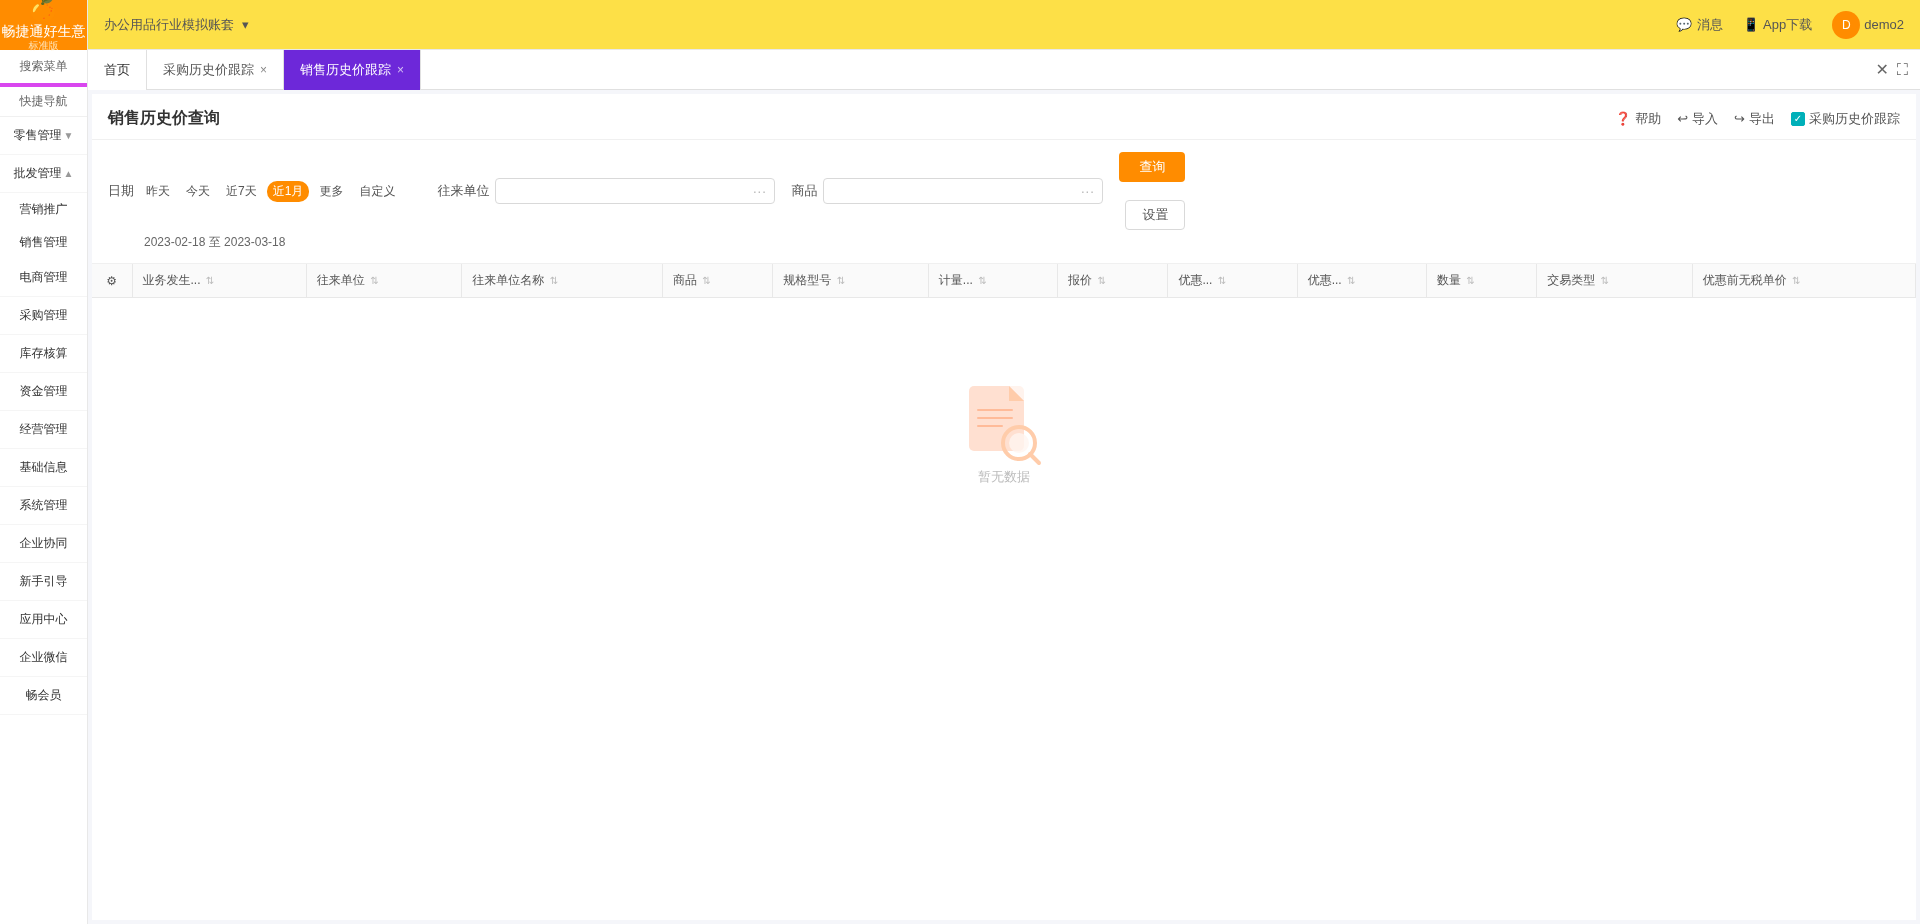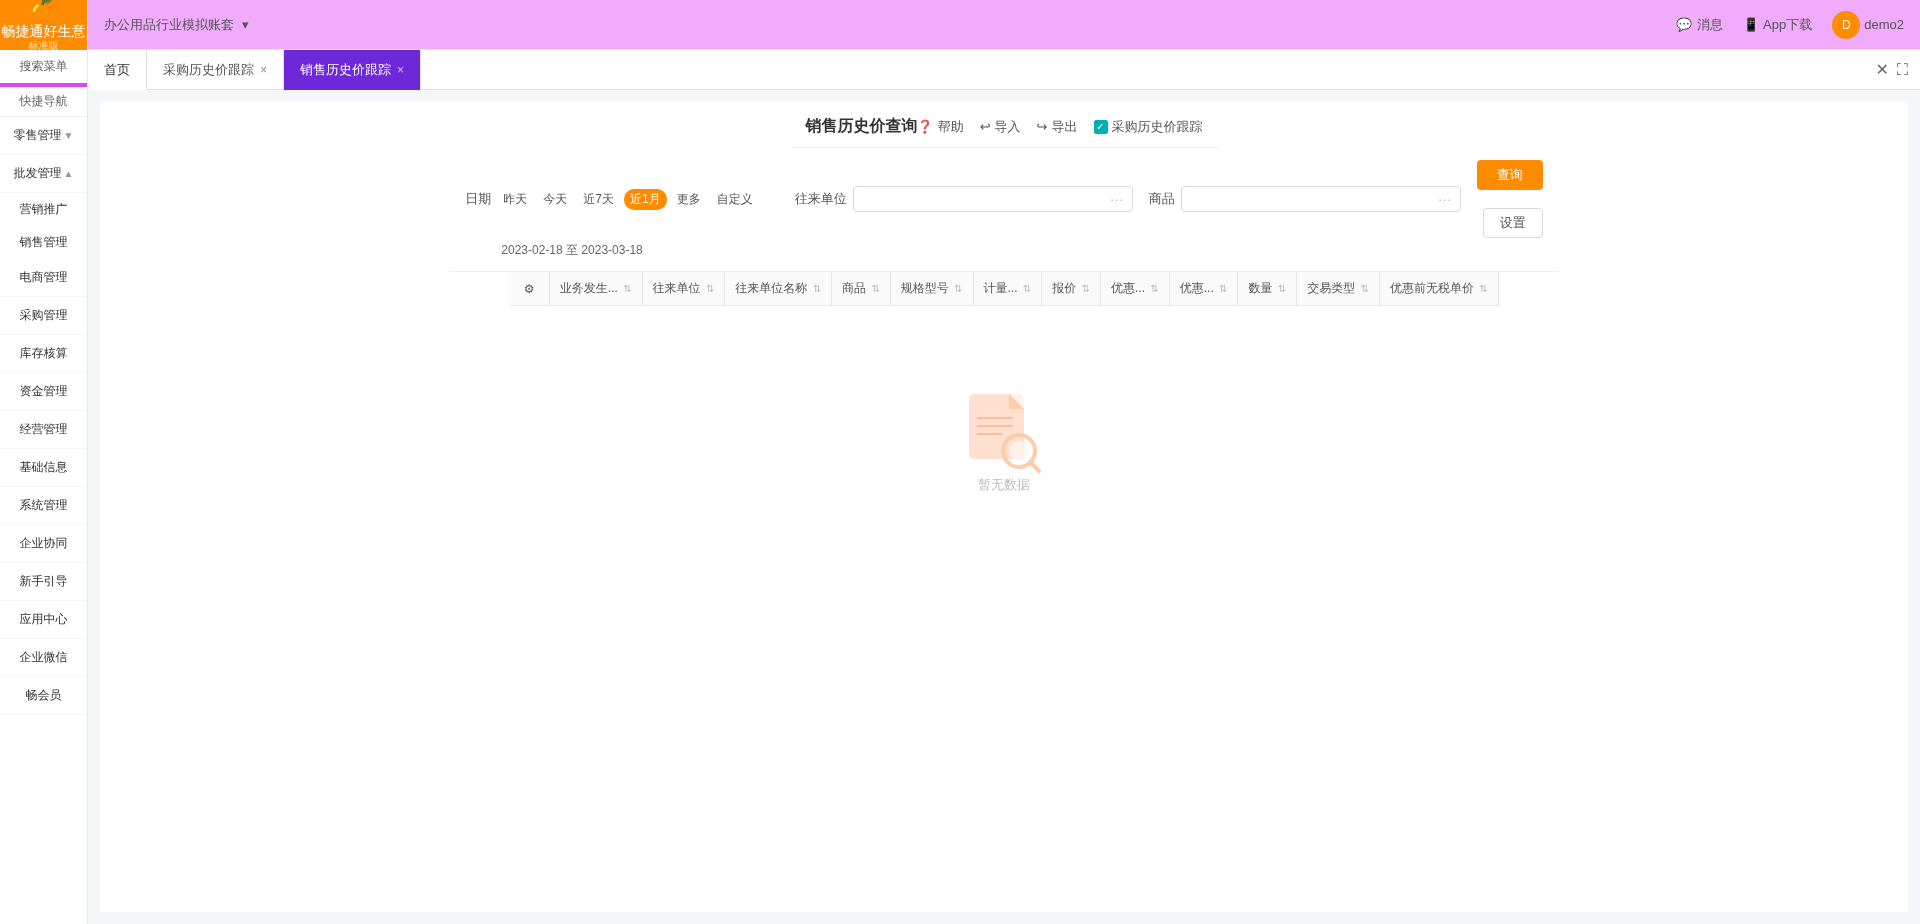--- a/index.html
+++ b/index.html
@@ -12,38 +12,38 @@
     .sidebar-nav { padding: 6px 12px; font-size: 12px; color: #666; cursor: pointer; text-align: center; border-bottom: 1px solid #f0f0f0; }
     .sidebar-item { padding: 10px 4px; font-size: 12px; color: #333; cursor: pointer; text-align: center; display: flex; flex-direction: column; align-items: center; justify-content: center; border-bottom: 1px solid #f5f5f5; }
     .sidebar-item .arrow { font-size: 10px; color: #999; margin-left: 2px; }
     .sidebar-item-row { display: flex; align-items: center; justify-content: center; }
     .sidebar-section { padding: 8px 4px; font-size: 12px; color: #333; cursor: pointer; text-align: center; display: flex; flex-direction: column; align-items: center; }
 
     
     .main { flex: 1; display: flex; flex-direction: column; height: 924px; overflow: hidden; }
 
     
-    .top-header { height: 50px; background: #f0abfc; display: flex; align-items: center; justify-content: space-between; padding: 7px 16px; border-bottom: 1px solid #e8e8e8; }
+    .top-header { height: 50px; background: #fde047; display: flex; align-items: center; justify-content: space-between; padding: 7px 16px; border-bottom: 1px solid #e8e8e8; }
     .top-header-left { display: flex; align-items: center; gap: 8px; color: #555; font-size: 13px; }
     .top-header-right { display: flex; align-items: center; gap: 20px; color: #555; font-size: 13px; }
     .header-right-item { display: flex; align-items: center; gap: 4px; cursor: pointer; }
     .avatar { width: 28px; height: 28px; border-radius: 50%; background: #ff8c00; display: flex; align-items: center; justify-content: center; color: #fff; font-size: 12px; }
 
     
     .tab-bar { display: flex; align-items: center; background: #fff; border-bottom: 1px solid #e0e0e0; height: 40px; padding: 0 0; }
     .tab { display: flex; align-items: center; padding: 0 16px; height: 40px; cursor: pointer; font-size: 13px; color: #555; border-right: 1px solid #e0e0e0; gap: 6px; }
     .tab.home { background: #fff; color: #333; border-bottom: none; }
     .tab.active { background: #6d28d9; color: #fff; }
     .tab .close { font-size: 12px; cursor: pointer; opacity: 0.7; }
     .tab-actions { margin-left: auto; display: flex; align-items: center; gap: 8px; padding-right: 12px; }
     .tab-action-btn { cursor: pointer; color: #666; font-size: 16px; }
 
     
     .page-content { flex: 1; background: #f5f6fa; overflow: hidden; display: flex; flex-direction: column; }
-    .page-inner { background: #fff; margin: 12px; flex: 1; display: flex; flex-direction: column; align-items: center; }
+    .page-inner { background: #fff; margin: 4px; flex: 1; display: flex; flex-direction: column; }
 
     
     .page-title-bar { padding: 14px 16px 10px; display: flex; align-items: center; justify-content: space-between; border-bottom: 1px solid #f0f0f0; }
     .page-title { font-size: 16px; font-weight: bold; color: #333; }
     .page-title-actions { display: flex; align-items: center; gap: 16px; font-size: 13px; color: #555; }
     .page-title-action { display: flex; align-items: center; gap: 4px; cursor: pointer; }
     .checkbox-label { display: flex; align-items: center; gap: 4px; cursor: pointer; }
     .checkbox-checked { width: 14px; height: 14px; background: #00b0b9; border: 1px solid #00b0b9; border-radius: 2px; display: flex; align-items: center; justify-content: center; color: #fff; font-size: 10px; }
     .filter-group { display: flex; align-items: center; gap: 6px; }
     .filter-label { color: #555; font-size: 13px; white-space: nowrap; }

